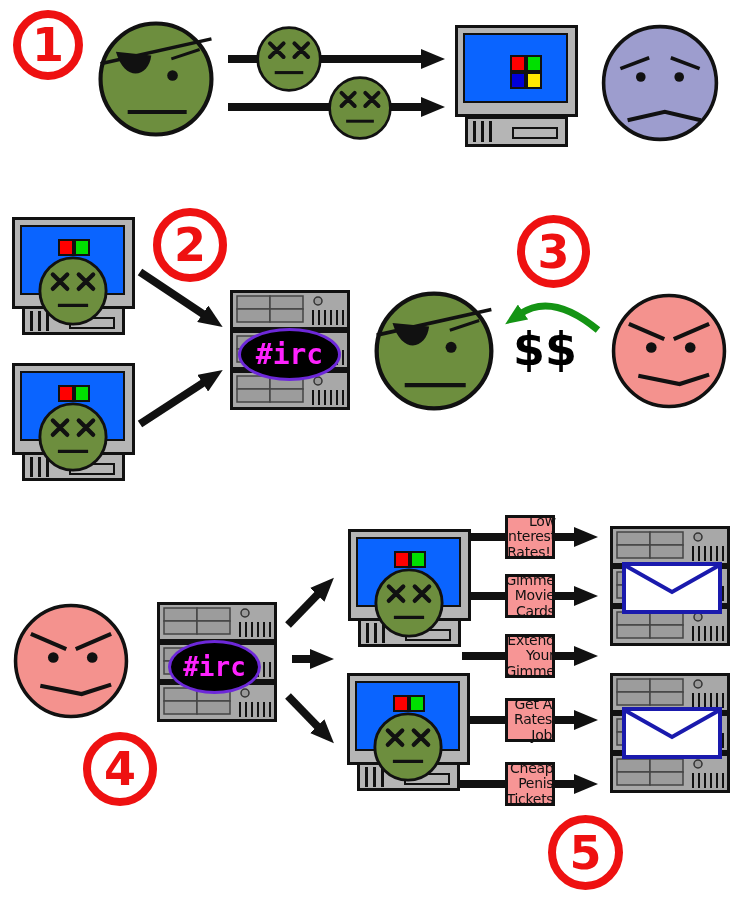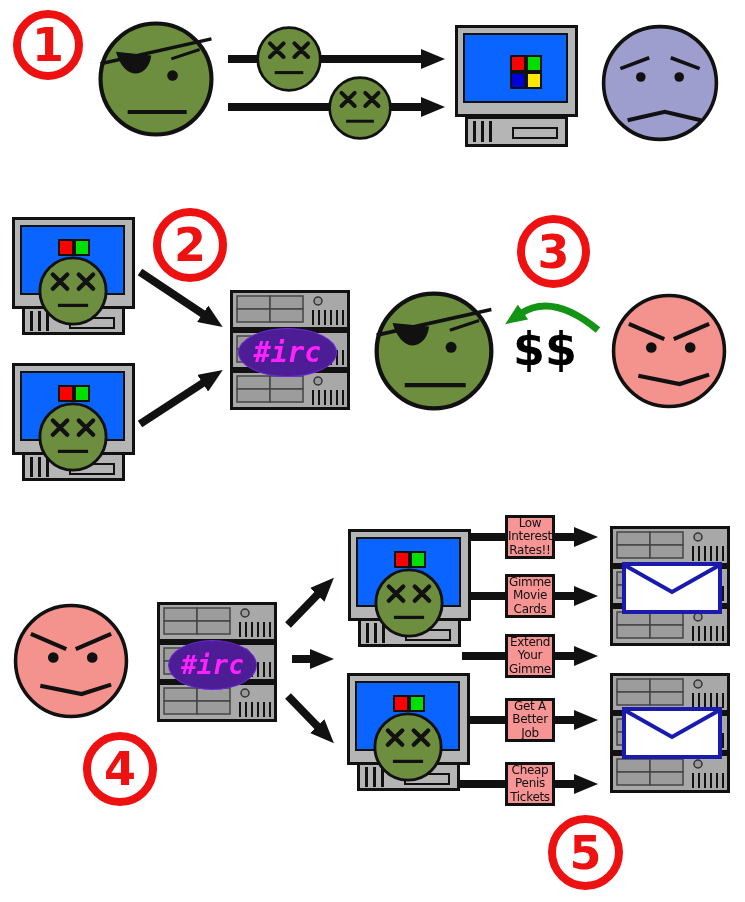--- a/index.html
+++ b/index.html
@@ -25,28 +25,28 @@
   .slot{position:absolute;right:7px;top:8px;width:42px;height:8px;border:2px solid #111;}
   .sq{width:16px;height:17px;border:2px solid #111;box-sizing:border-box;}
   .sq.r{background:#ff0000}.sq.g{background:#00e000}.sq.b{background:#0000d8}.sq.y{background:#ffe800}
   .logo-row{position:absolute;left:36px;top:12px;display:flex;}
   .logo-grid{position:absolute;left:45px;top:20px;display:grid;
              grid-template-columns:16px 16px;grid-template-rows:17px 17px;}
   .face{position:absolute;z-index:2;}
   svg.face{overflow:visible;}
   
   .rack{position:absolute;width:120px;height:120px;z-index:2;}
-  .irc-bubble{position:absolute;background:#4c1d95;border:1px solid #6d28d9;border-radius:50%;
+  .irc-bubble{position:absolute;background:#000000;border:3px solid #6d28d9;border-radius:50%;
               display:flex;align-items:center;justify-content:center;z-index:3;
-              color:#ff22ff;font-family:"DejaVu Sans Mono",monospace;font-weight:bold;font-style:italic;}
+              color:#ff22ff;font-family:"DejaVu Sans Mono",monospace;font-weight:bold;}
   .env{position:absolute;z-index:3;}
   
   .spambox{position:absolute;left:505px;width:50px;height:44px;background:#f79595;
            border:3px solid #111;box-sizing:border-box;display:flex;align-items:center;
-           justify-content:center;text-align:center;font-size:12px;line-height:1.12;
+           justify-content:center;text-align:right;font-size:14px;line-height:1.12;
            letter-spacing:-0.3px;color:#111;z-index:2;}
   .money{position:absolute;color:#000;font-weight:bold;font-size:46px;z-index:2;
          font-family:"DejaVu Sans",sans-serif;}
 </style>
 </head>
 <body>
 
 <div id="canvas">
 
   <svg width="0" height="0" style="position:absolute" aria-hidden="true">
@@ -279,21 +279,21 @@
       <div class="slot"></div>
     </div>
     <svg class="face" style="left:25px;top:38px;width:72px;height:72px" viewBox="0 0 100 100">
         <use href="#sym-dead-face"></use>
       </svg>
   </div>
 
   <div class="spambox" style="top:515px">Low Interest Rates!!</div>
   <div class="spambox" style="top:574px">Gimme Movie Cards</div>
   <div class="spambox" style="top:634px">Extend Your Gimme</div>
-  <div class="spambox" style="top:698px">Get A Better Job</div>
+  <div class="spambox" style="top:698px">Get A Rates Job</div>
   <div class="spambox" style="top:762px">Cheap Penis Tickets</div>
 
   <div class="rack" style="left:610px;top:526px">
     <svg width="120" height="120" viewBox="0 0 120 120">
         <use href="#sym-server-rack"></use>
       </svg>
     <svg class="env" style="left:12px;top:36px" width="100" height="52" viewBox="0 0 100 52">
         <use href="#sym-envelope"></use>
       </svg>
   </div>

